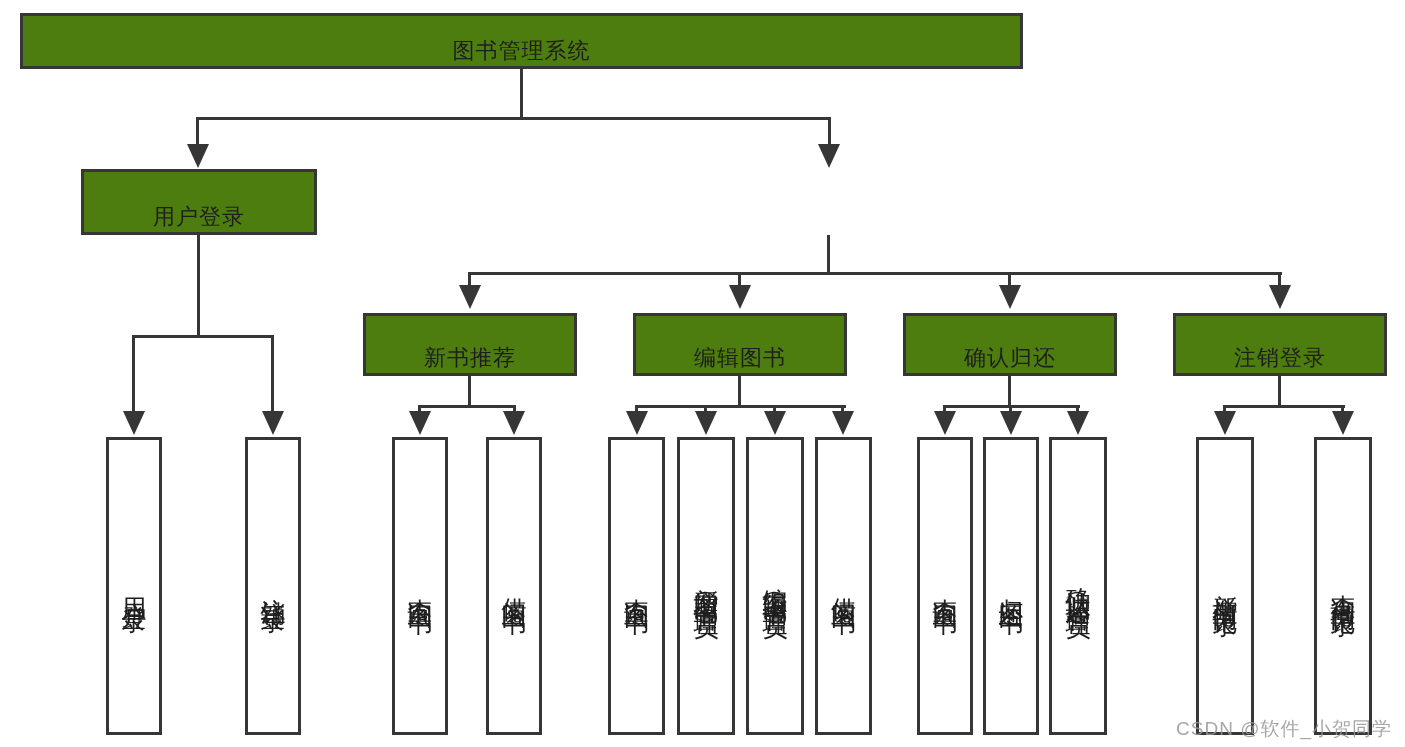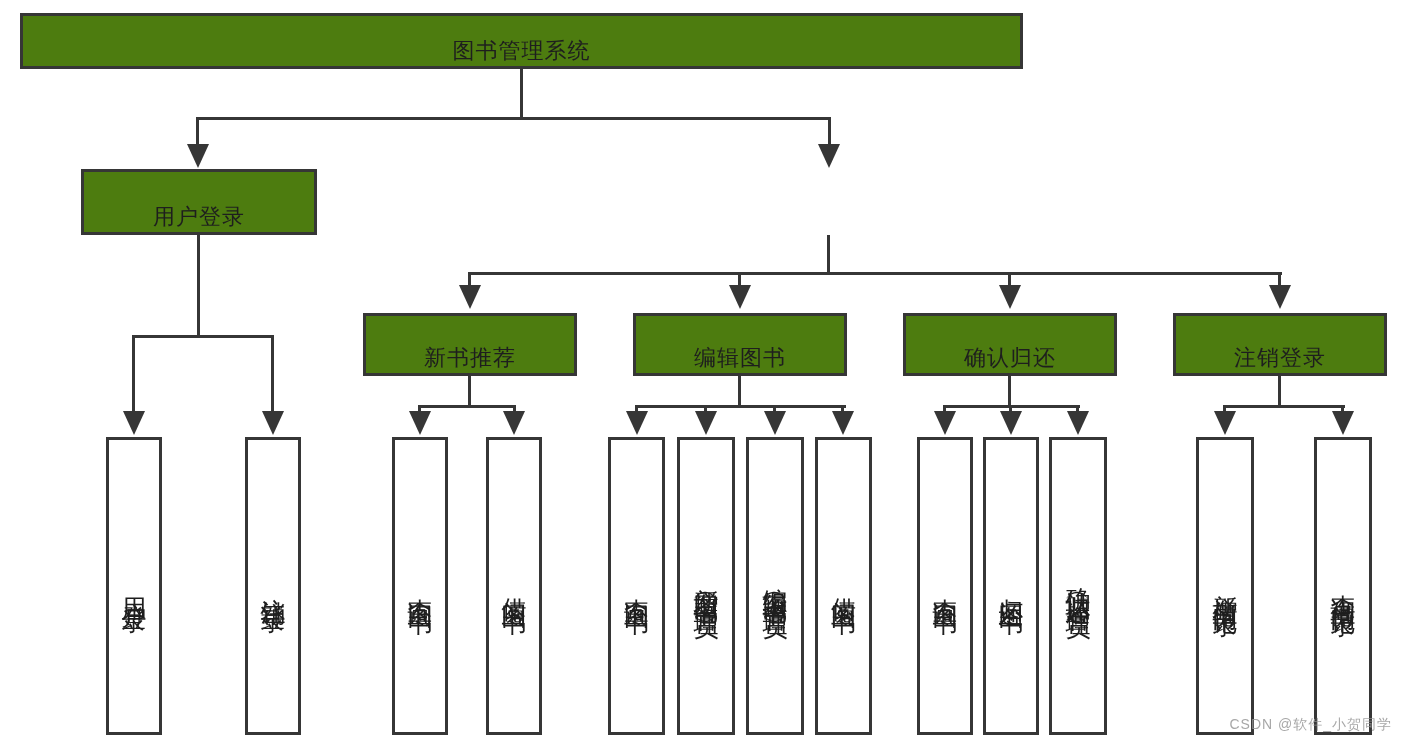--- a/index.html
+++ b/index.html
@@ -56,21 +56,21 @@
     font-size: 25px;
     letter-spacing: 4px;
     line-height: 1;
     color: #1e1e1e;
     white-space: nowrap;
   }
   .watermark {
     position: absolute;
     top: 716px;
     right: 13px;
-    font-size: 14px;
+    font-size: 19px;
     color: rgba(152, 152, 152, 0.85);
     letter-spacing: 1px;
     z-index: 10;
     white-space: nowrap;
     text-align: center;
   }
 </style>
 </head>
 <body>
 

